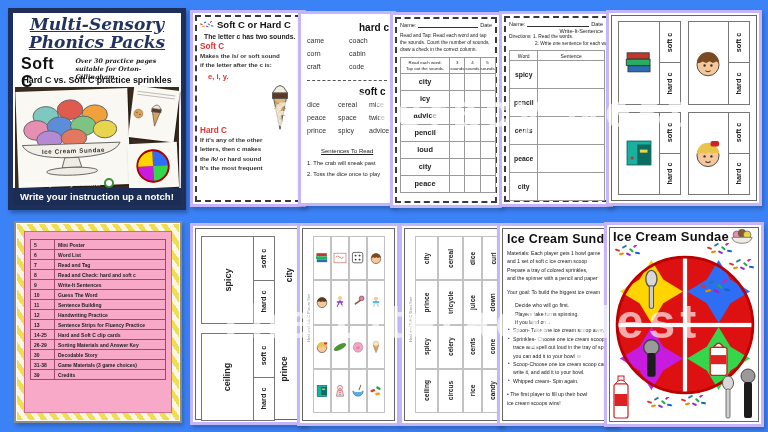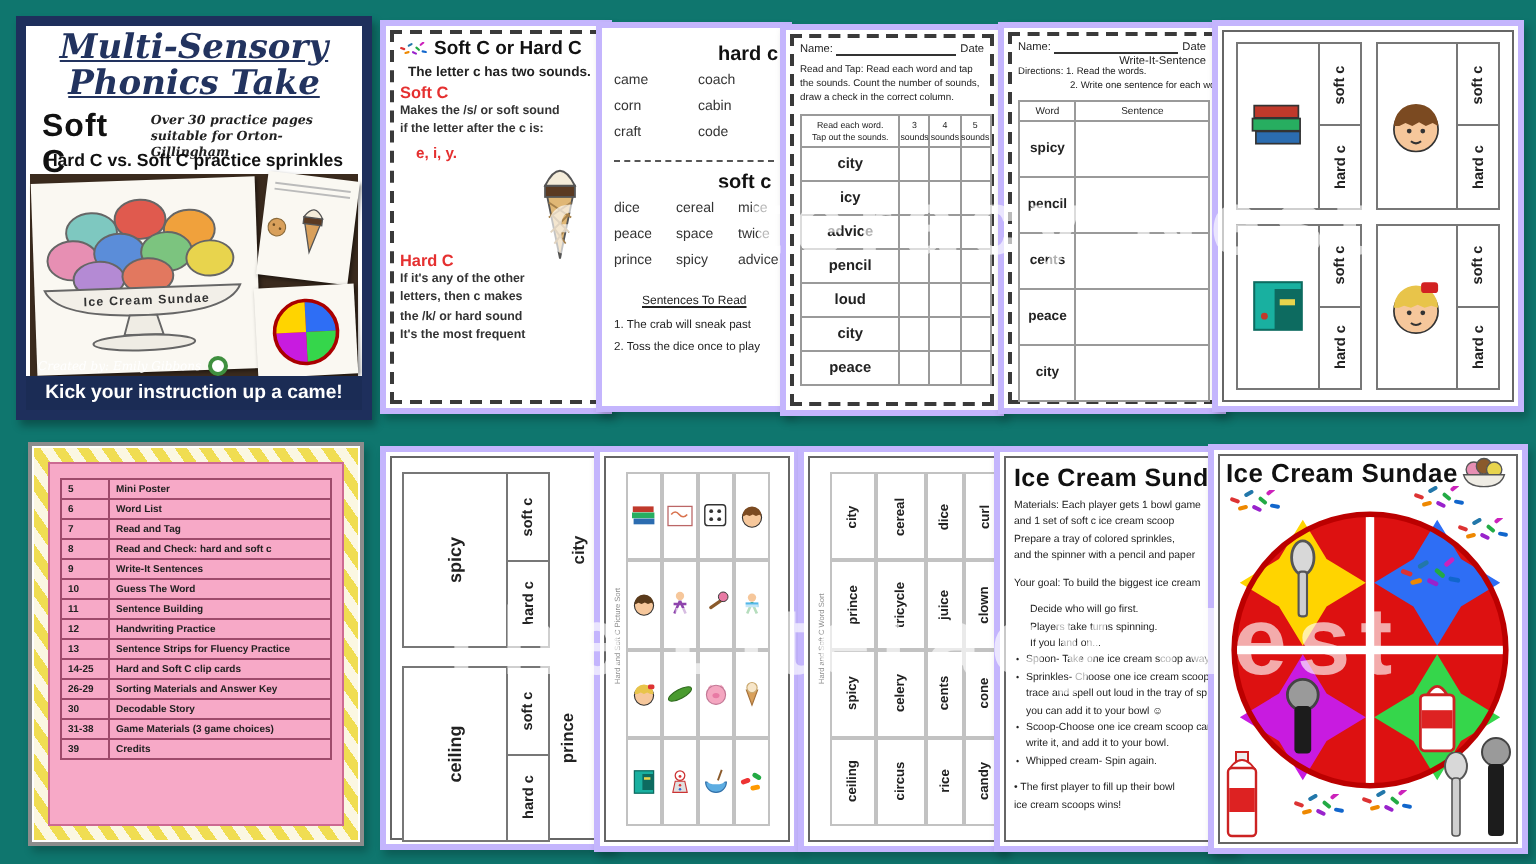--- a/index.html
+++ b/index.html
@@ -1,17 +1,17 @@
 <!DOCTYPE html>
 <html><head>
 <meta charset="utf-8">
 <style>
   * { box-sizing:border-box; margin:0; padding:0; }
   body { font-family:"Liberation Sans",sans-serif; background:#fff; }
-  #canvas { position:relative; width:768px; height:432px; background:#0f766e; overflow:hidden;padding-left:17px; }
+  #canvas { position:relative; width:768px; height:432px; background:#3b82f6; overflow:hidden;padding-left:17px; }
 
   
   .page { position:absolute; background:#fff; border:3px solid #c4b5fd; box-shadow:2px 3px 4px rgba(0,0,0,.22); overflow:hidden; }
   .frame { position:absolute; inset:2px; border:2px dashed #3a3a3a; pointer-events:none; }
   .frame-thin { position:absolute; inset:2px; border:1px solid #666; pointer-events:none; }
 
   
   .wm { position:absolute; color:rgba(255,255,255,.65); font-weight:bold; white-space:nowrap; z-index:60; pointer-events:none; }
   #wm-top { left:204px; top:84px; font-size:46px; letter-spacing:6px; }
   #wm-bottom { left:216px; top:294px; font-size:48px; letter-spacing:5px; }
@@ -145,21 +145,21 @@
       <rect x="20" y="7" width="5" height="2" rx="1" fill="#1166cc" transform="rotate(10 22 8)"></rect>
     </g>
   </defs>
 </svg>
 
 <div id="canvas">
 
   <div id="cover">
     <div class="ttl">
       <div>Multi-Sensory</div>
-      <div>Phonics Take</div>
+      <div>Phonics Packs</div>
     </div>
     <div class="lvlrow">
       <span class="lvl">Soft C</span>
       <span class="note">
         <span>Over 30 practice pages</span><br>
         <span>suitable for Orton-Gillingham</span>
       </span>
     </div>
     <div class="sub">Hard C vs. Soft C  practice sprinkles</div>
     <div class="photo">
@@ -203,21 +203,21 @@
           <path d="M20 20 L20 37 A17 17 0 0 1 3 20 Z" fill="#c81be0"></path>
           <path d="M20 20 L3 20 A17 17 0 0 1 20 3 Z" fill="#ffd400"></path>
           <circle cx="20" cy="20" r="17.5" fill="none" stroke="#a00" stroke-width="2"></circle>
         </svg>
       </div>
       <div class="credit">
         <span>Created by: Emily Gibbons</span>
         <span class="logo"></span>
       </div>
     </div>
-    <div class="tag">Kick your instruction up a came!</div>
+    <div class="tag">Write your instruction up a notch!</div>
   </div>
 
   <div id="toc">
     <div class="chev">
       <div class="pink">
         <table>
           <tbody>
               <tr>
                 <td class="pg">5</td>
                 <td>Mini Poster</td>

